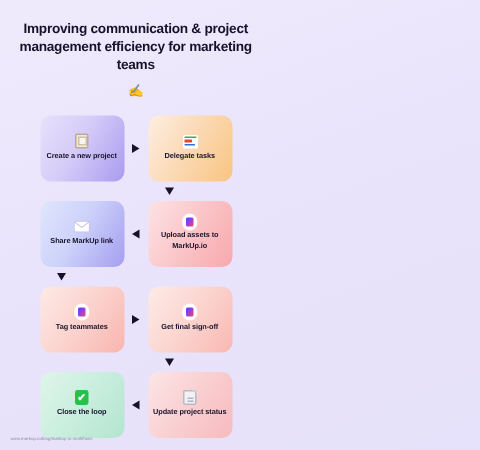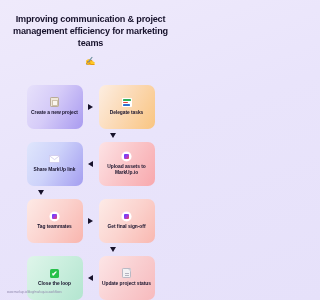--- a/index.html
+++ b/index.html
@@ -16,21 +16,20 @@
   }
 
   #infographic {
     width: 181px;
     height: 300px;
     position: relative;
     box-sizing: border-box;
     display: flex;
     flex-direction: column;
     align-items: center;
-    justify-content: space-between;
   }
 
   
   .title-block {
     width: 172px;
     margin-top: 13px;
     text-align: center;
   }
   .title-text {
     font-size: 9.1px;

